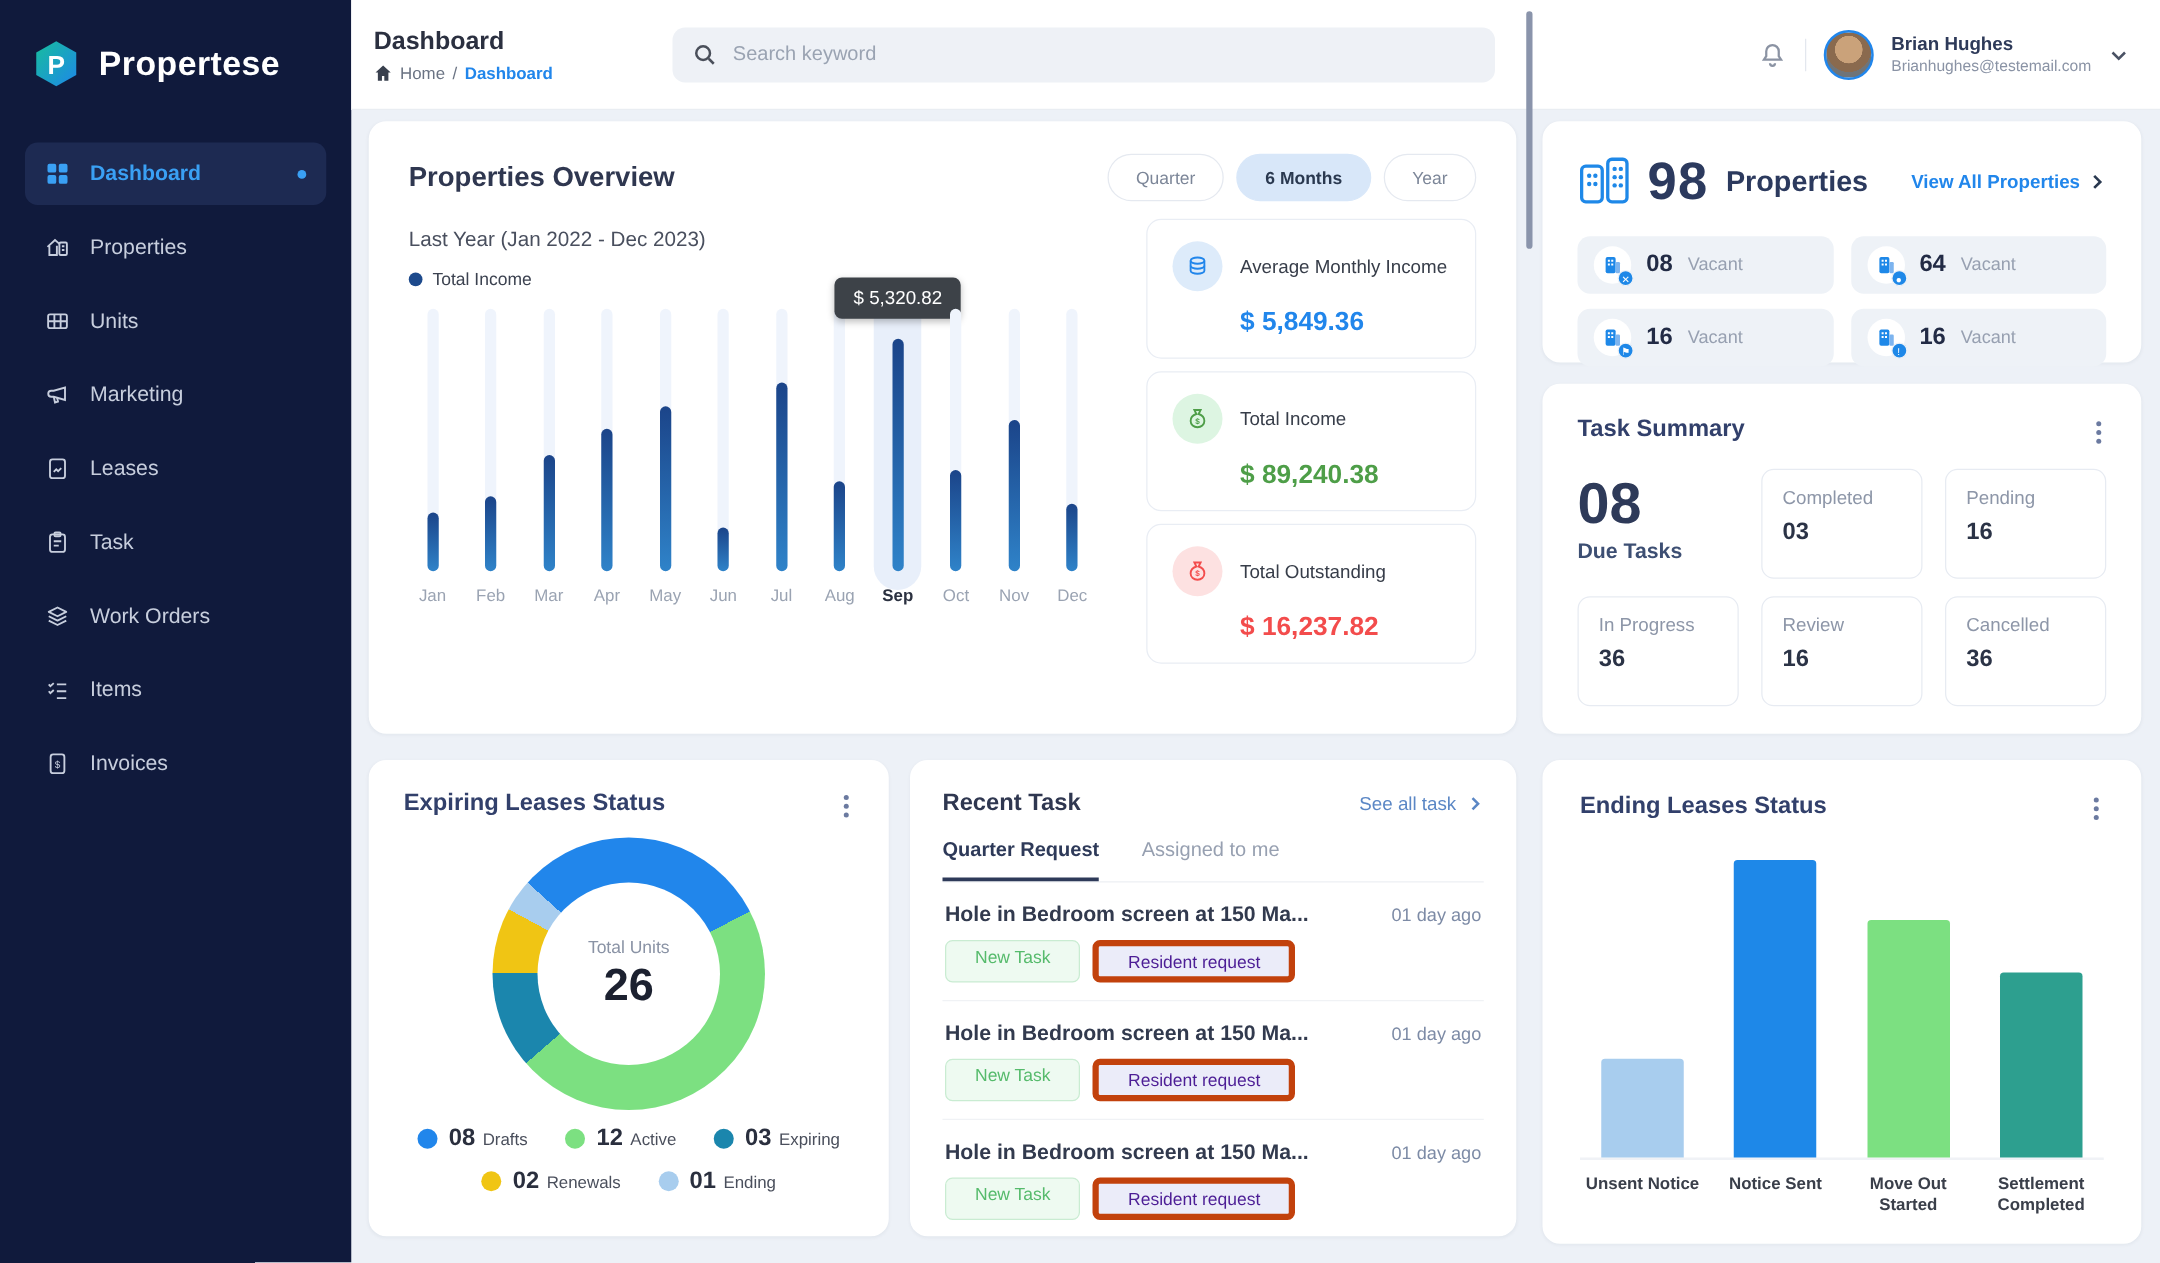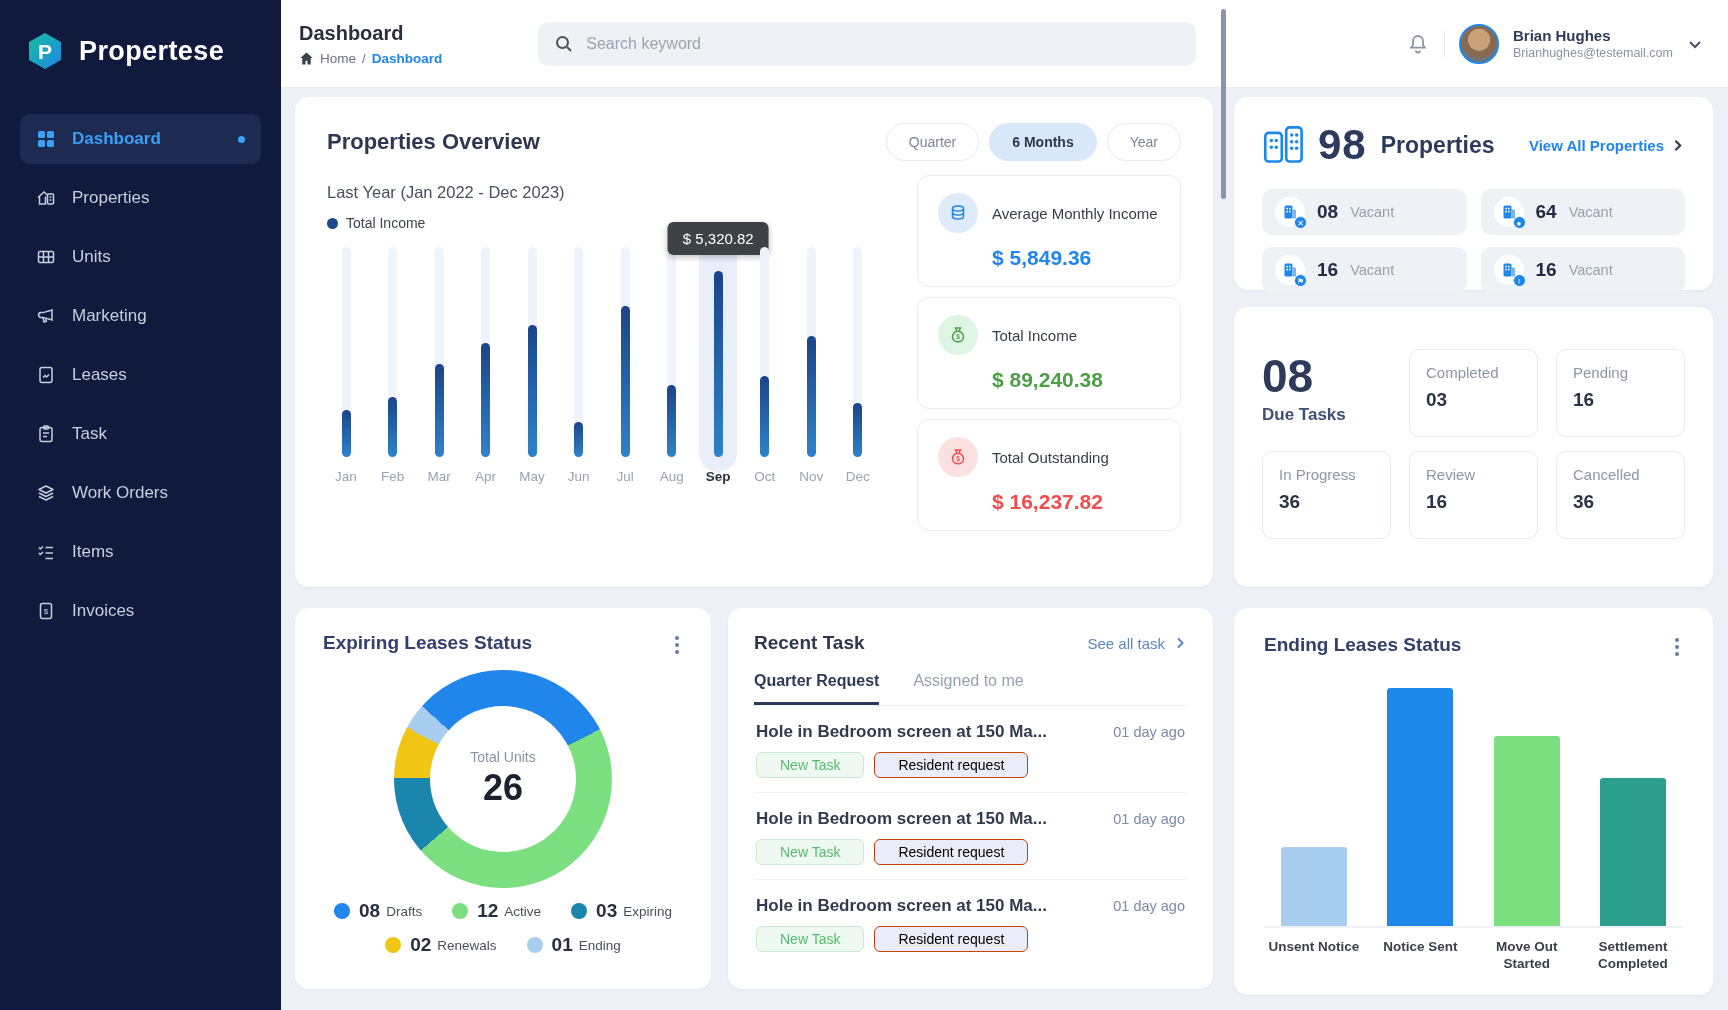--- a/index.html
+++ b/index.html
@@ -111,21 +111,21 @@
   .rt-tab { font-size:16px; color:#97a0b1; padding-bottom:12px; cursor:pointer; border-bottom:3px solid transparent; }
   .rt-tab.active { color:#2e3a59; font-weight:700; border-bottom-color:#2e3a59; }
   .rt-item { padding:16px 2px 14px; border-bottom:1px solid #f0f2f5; }
   .rt-item:last-child { border-bottom:none; }
   .rt-item-top { display:flex; align-items:baseline; }
   .rt-item-title { font-size:17px; font-weight:700; color:#323a4e; }
   .rt-item-time { margin-left:auto; font-size:14.5px; color:#7d8ba6; }
   .rt-badges { display:flex; gap:10px; margin-top:10px; }
   .badge { font-size:14px; border-radius:6px; padding:4px 23px; cursor:pointer; }
   .badge.green { color:#56bb6c; background:#eefaf1; border:1px solid #c9ecd2; }
-  .badge.purple { color:#000000; background:#ebecf9; border:1px solid #c2410c; }
+  .badge.purple { color:#4c1d95; background:#ebecf9; border:5px solid #c2410c; }
 
   
   .end-card { height:387px; margin-top:21px; padding:26px 30px; }
   .end-chart { margin-top:28px; height:240px; display:flex; justify-content:space-between; align-items:flex-end; border-bottom:2px solid #f0f2f6; padding:0 2px; }
   .end-col { width:96px; display:flex; justify-content:center; }
   .end-bar { width:66px; border-radius:3px 3px 0 0; }
   .end-labels { display:flex; justify-content:space-between; margin-top:11px; padding:0 2px; }
   .end-label { width:96px; text-align:center; font-size:13.5px; font-weight:600; color:#3a3f4a; line-height:1.25; }
 
   .icon-btn { cursor:pointer; display:flex; align-items:center; }
@@ -619,20 +619,28 @@
                 </svg>
               <span class="vac-badge">!</span>
             </span>
             <span class="vac-num">16</span>
             <span class="vac-label">Vacant</span>
           </div>
         </div>
       </div>
 
       <div class="card ts-card">
+        <div class="ts-head">
+          <div class="card-title" style="font-size:19px;color:#32406b">Task Summary</div>
+          <span class="kebab">
+              <i></i>
+              <i></i>
+              <i></i>
+            </span>
+        </div>
         <div class="ts-grid">
           <div>
             <div class="ts-due-num">08</div>
             <div class="ts-due-label">Due Tasks</div>
           </div>
           <div class="ts-box">
             <div class="ts-box-label">Completed</div>
             <div class="ts-box-value">03</div>
           </div>
           <div class="ts-box">

